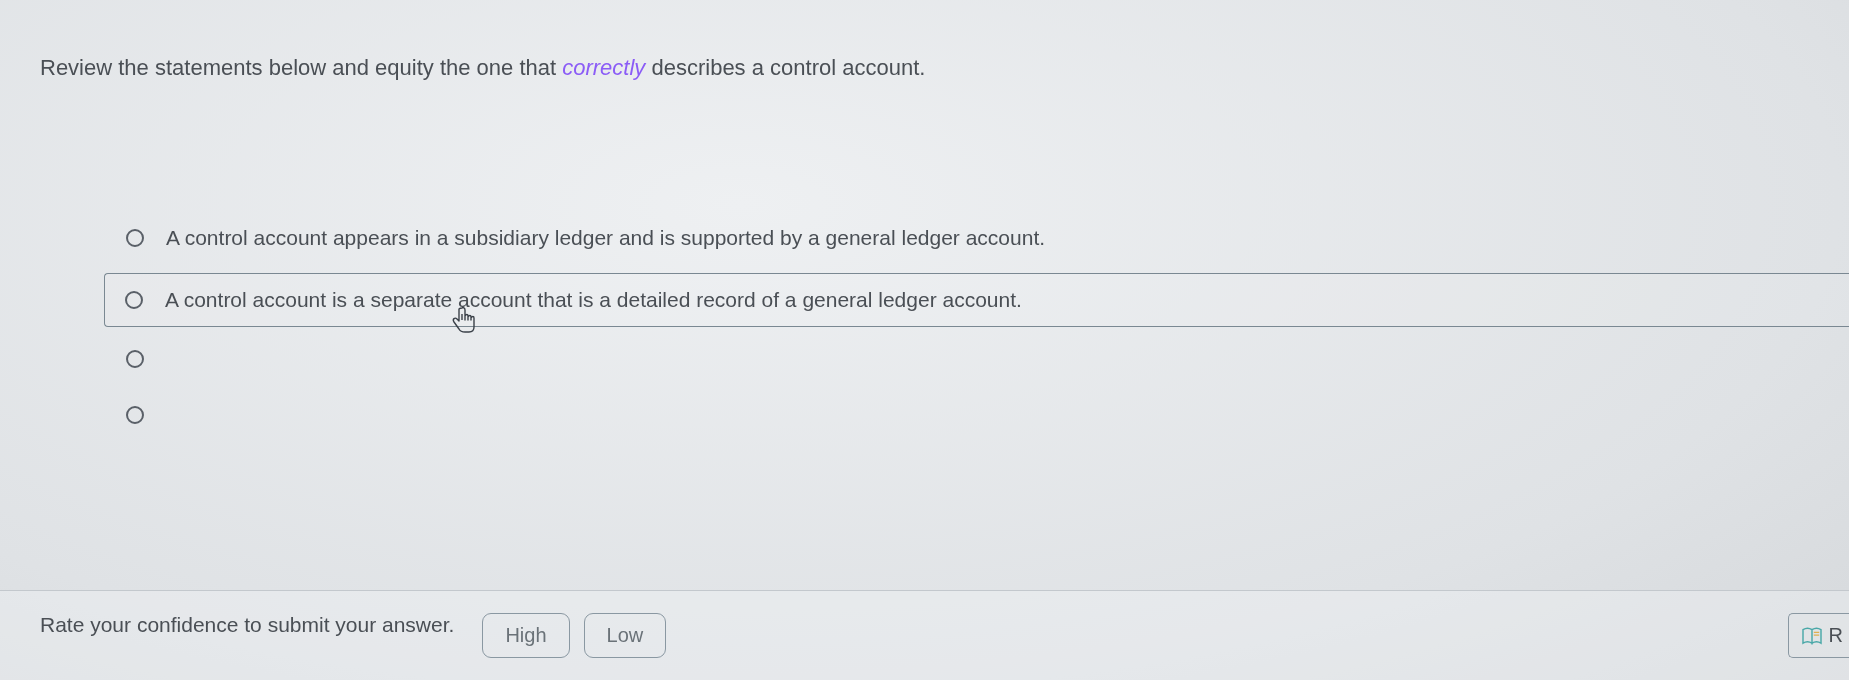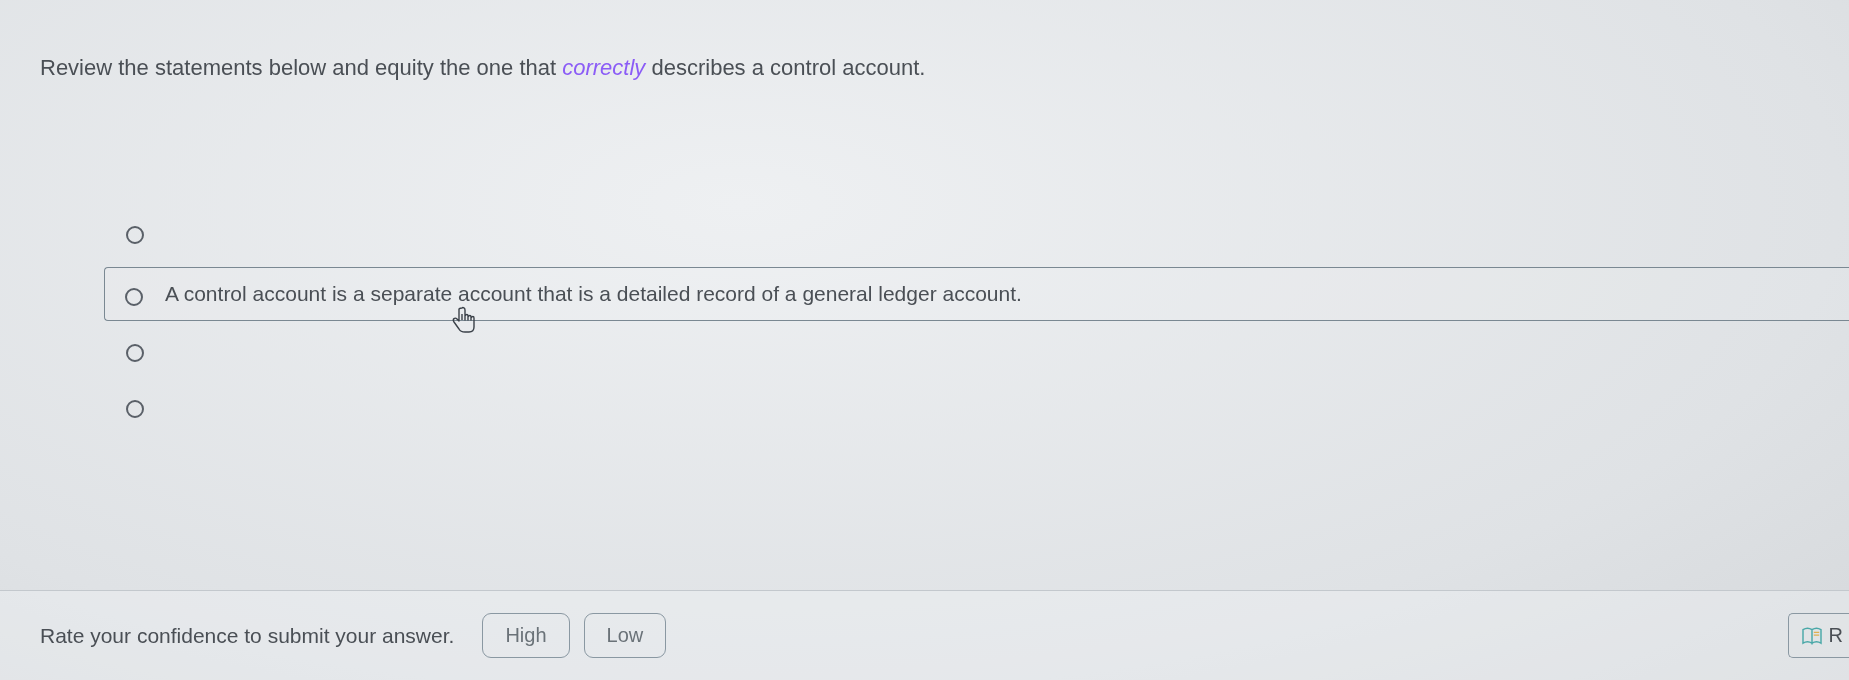--- a/index.html
+++ b/index.html
@@ -45,21 +45,20 @@
     position: relative;
   }
   .option.hover {
     border: 1px solid #7a8892;
     background: rgba(255,255,255,0.08);
     margin-left: -1px;
     margin-right: -40px;
     border-right: none;
     border-top-right-radius: 0;
     border-bottom-right-radius: 0;
-    align-items: flex-end;
   }
   .radio {
     width: 18px;
     height: 18px;
     border: 2px solid #5a6068;
     border-radius: 50%;
     margin-right: 22px;
     flex-shrink: 0;
   }
   .cursor {
@@ -70,21 +69,21 @@
     color: #3a4048;
   }
   .footer {
     position: absolute;
     bottom: 0;
     left: 0;
     right: 0;
     border-top: 1px solid #c3c8cd;
     padding: 22px 40px 22px 40px;
     display: flex;
-    align-items: center;
+    align-items: flex-start;
     background: rgba(240,242,244,0.4);
   }
   .footer-label {
     font-size: 21px;
     color: #4a4f55;
     margin-right: 28px;
   }
   .conf-btn {
     border: 1px solid #8a98a2;
     background: transparent;
@@ -124,20 +123,21 @@
 <body>
 
 <div class="question-area">
   <p class="question-text">
     <span>Review the statements below and equity the one that </span><span class="italic">correctly</span><span> describes a control account.</span>
   </p>
 
   <div class="options">
     <div class="option">
       <span class="radio"></span>
+      <span>A control account appears in a subsidiary ledger and is supported by a general ledger account.</span>
     </div>
     <div class="option hover">
       <span class="radio"></span>
       <span>A control account is a separate account that is a detailed record of a general ledger account.</span>
     </div>
     <div class="option">
       <span class="radio"></span>
     </div>
     <div class="option">
       <span class="radio"></span>

